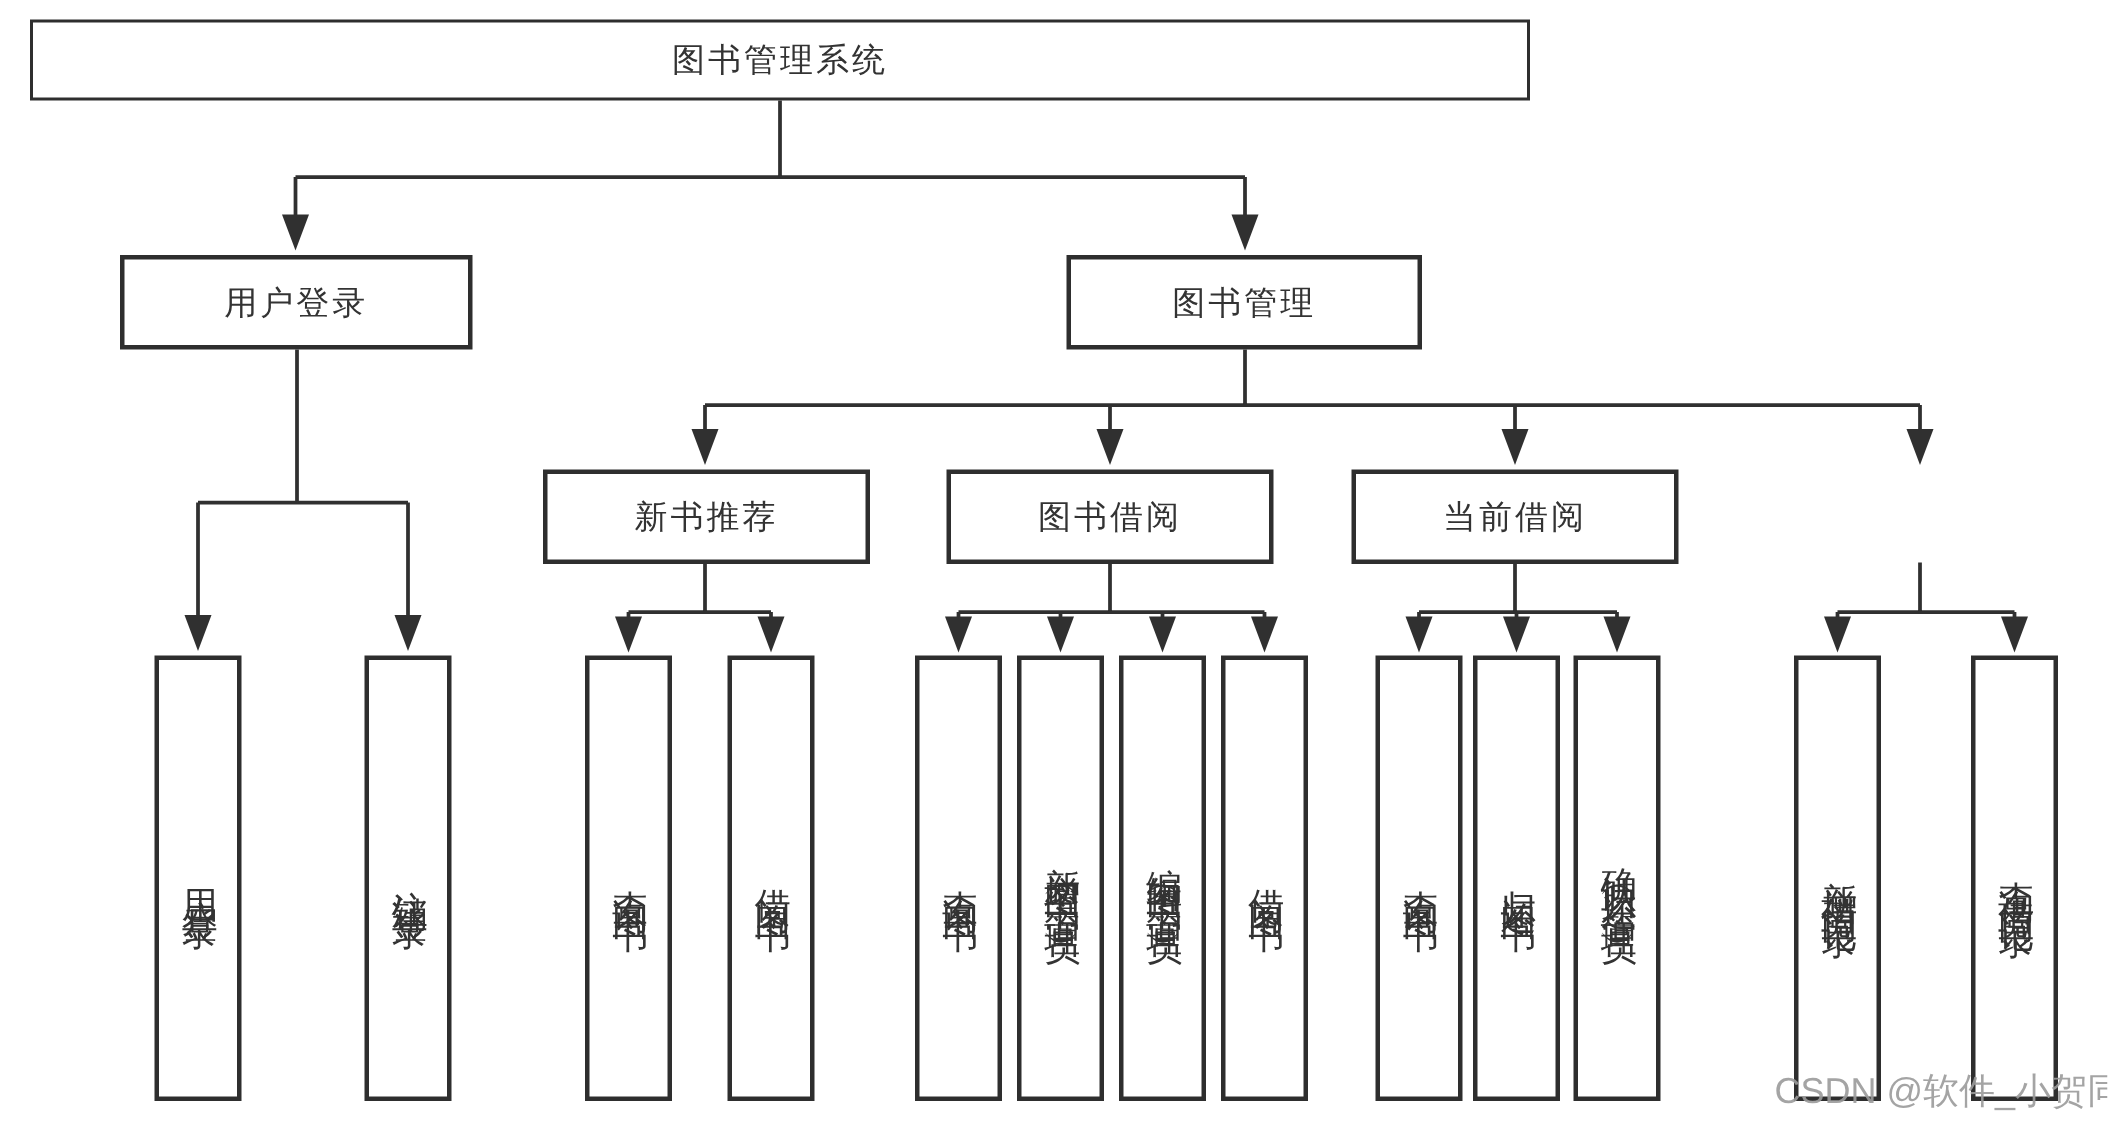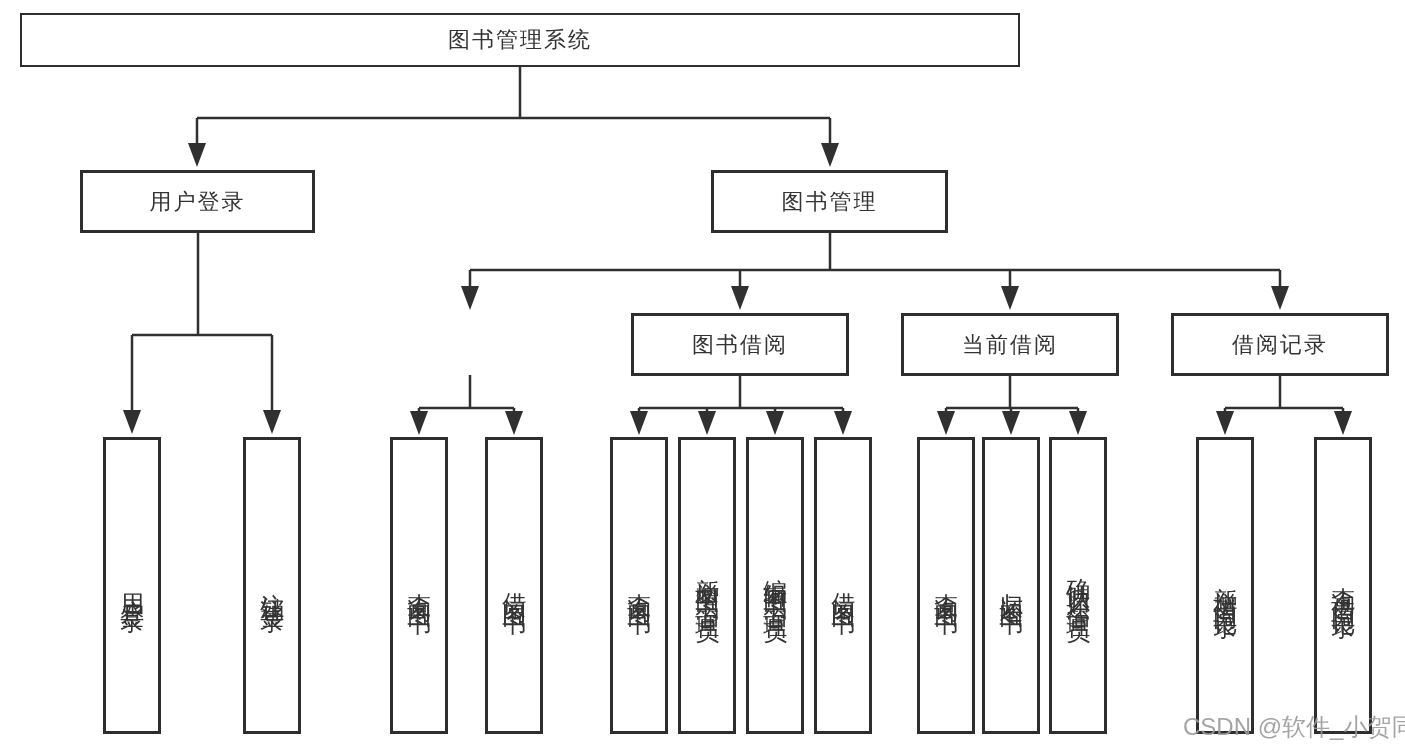--- a/index.html
+++ b/index.html
@@ -112,28 +112,28 @@
     <span>图书管理系统</span>
   </div>
 
   <div class="hnode" style="left:80px; top:170px; width:235px; height:63px;">
     <span>用户登录</span>
   </div>
   <div class="hnode" style="left:711px; top:170px; width:237px; height:63px;">
     <span>图书管理</span>
   </div>
 
+  <div class="hnode" style="left:362px; top:313px; width:218px; height:63px;">
+    <span>新书推荐</span>
+  </div>
   <div class="hnode" style="left:631px; top:313px; width:218px; height:63px;text-align:center;">
     <span>图书借阅</span>
   </div>
   <div class="hnode" style="left:901px; top:313px; width:218px; height:63px;text-align:center;">
     <span>当前借阅</span>
-  </div>
-  <div class="hnode" style="left:1171px; top:313px; width:218px; height:63px;">
-    <span>借阅记录</span>
   </div>
 
   <div class="leaf-box" style="left:103px;">
     <span class="vtext">用户登录</span>
   </div>
   <div class="leaf-box" style="left:243px;">
     <span class="vtext">注销登录</span>
   </div>
 
   <div class="leaf-box" style="left:390px;">

